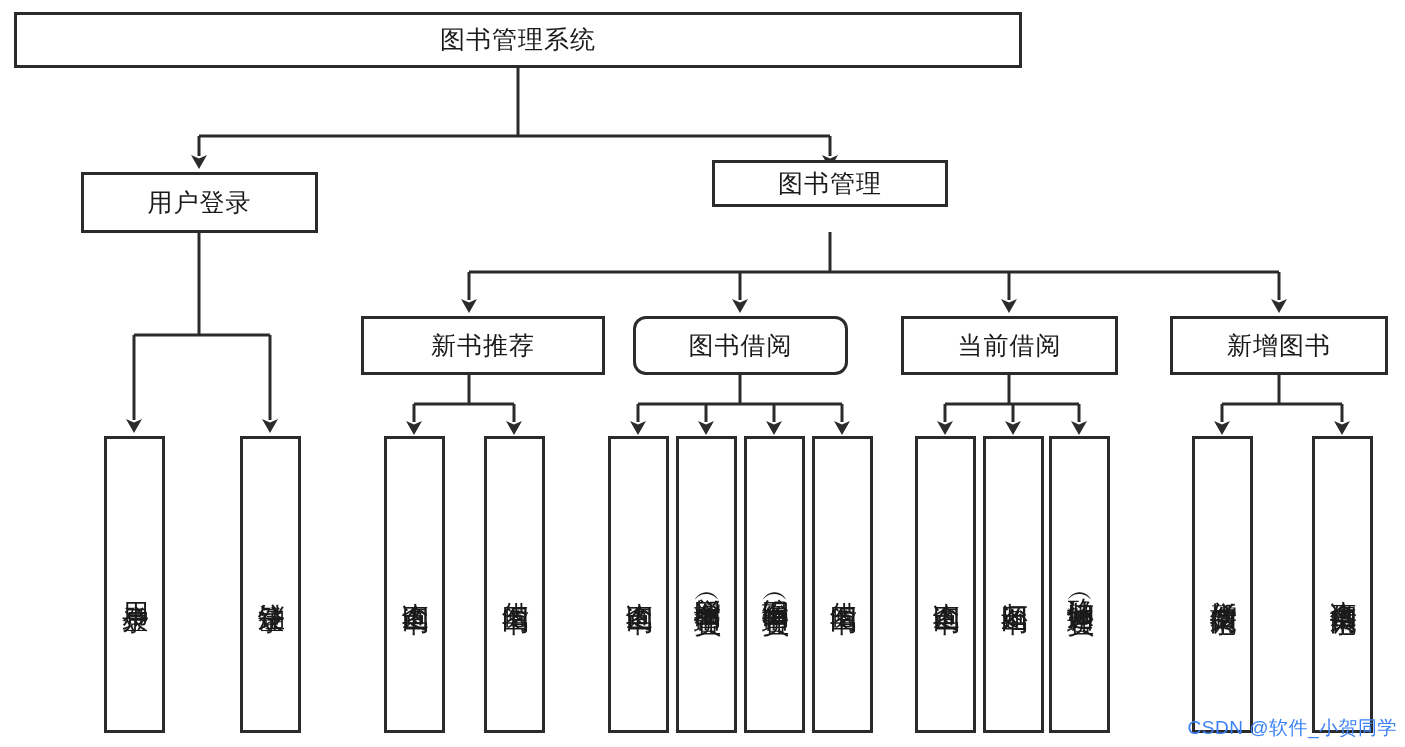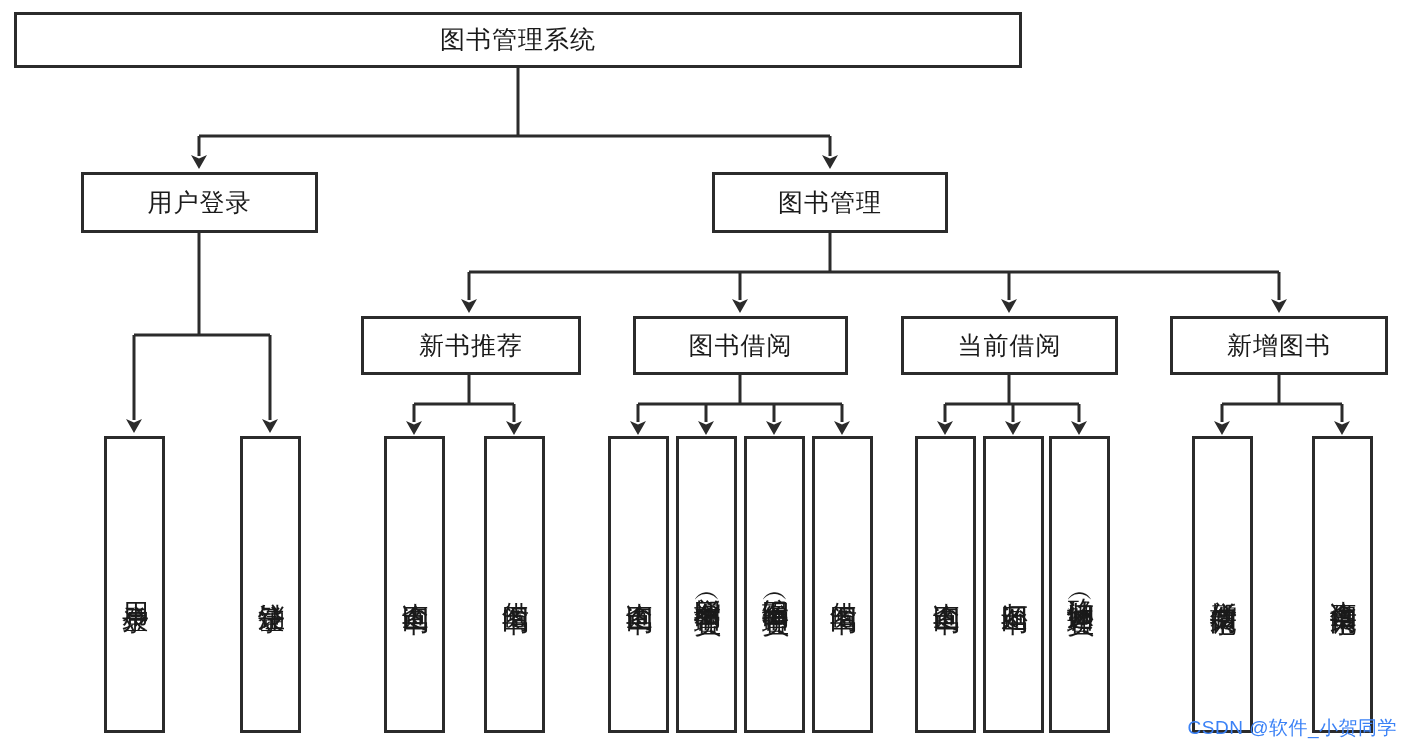--- a/index.html
+++ b/index.html
@@ -126,28 +126,28 @@
     <path class="edge-line" marker-end="url(#ah)" d="M1342,404 L1342,422"></path>
   </svg>
 
   <div class="node h" style="left:14px; top:12px; width:1008px; height:56px;">
     <span>图书管理系统</span>
   </div>
 
   <div class="node h" style="left:81px; top:172px; width:237px; height:61px;">
     <span>用户登录</span>
   </div>
-  <div class="node h" style="left:712px; top:172px; width:236px; height:61px;">
+  <div class="node h" style="left:712px; top:160px; width:236px; height:47px;">
     <span>图书管理</span>
   </div>
 
-  <div class="node h" style="left:361px; top:316px; width:220px; height:59px;">
+  <div class="node h" style="left:361px; top:316px; width:244px; height:59px;">
     <span>新书推荐</span>
   </div>
-  <div class="node h" style="left:633px; top:316px; width:215px; height:59px;">
+  <div class="node h" style="left:633px; top:316px; width:215px; height:59px;border-radius:13px;">
     <span>图书借阅</span>
   </div>
   <div class="node h" style="left:901px; top:316px; width:217px; height:59px;">
     <span>当前借阅</span>
   </div>
   <div class="node h" style="left:1170px; top:316px; width:218px; height:59px;">
     <span>新增图书</span>
   </div>
 
   <div class="node v" style="left:104px; top:436px; width:61px; height:297px;">

